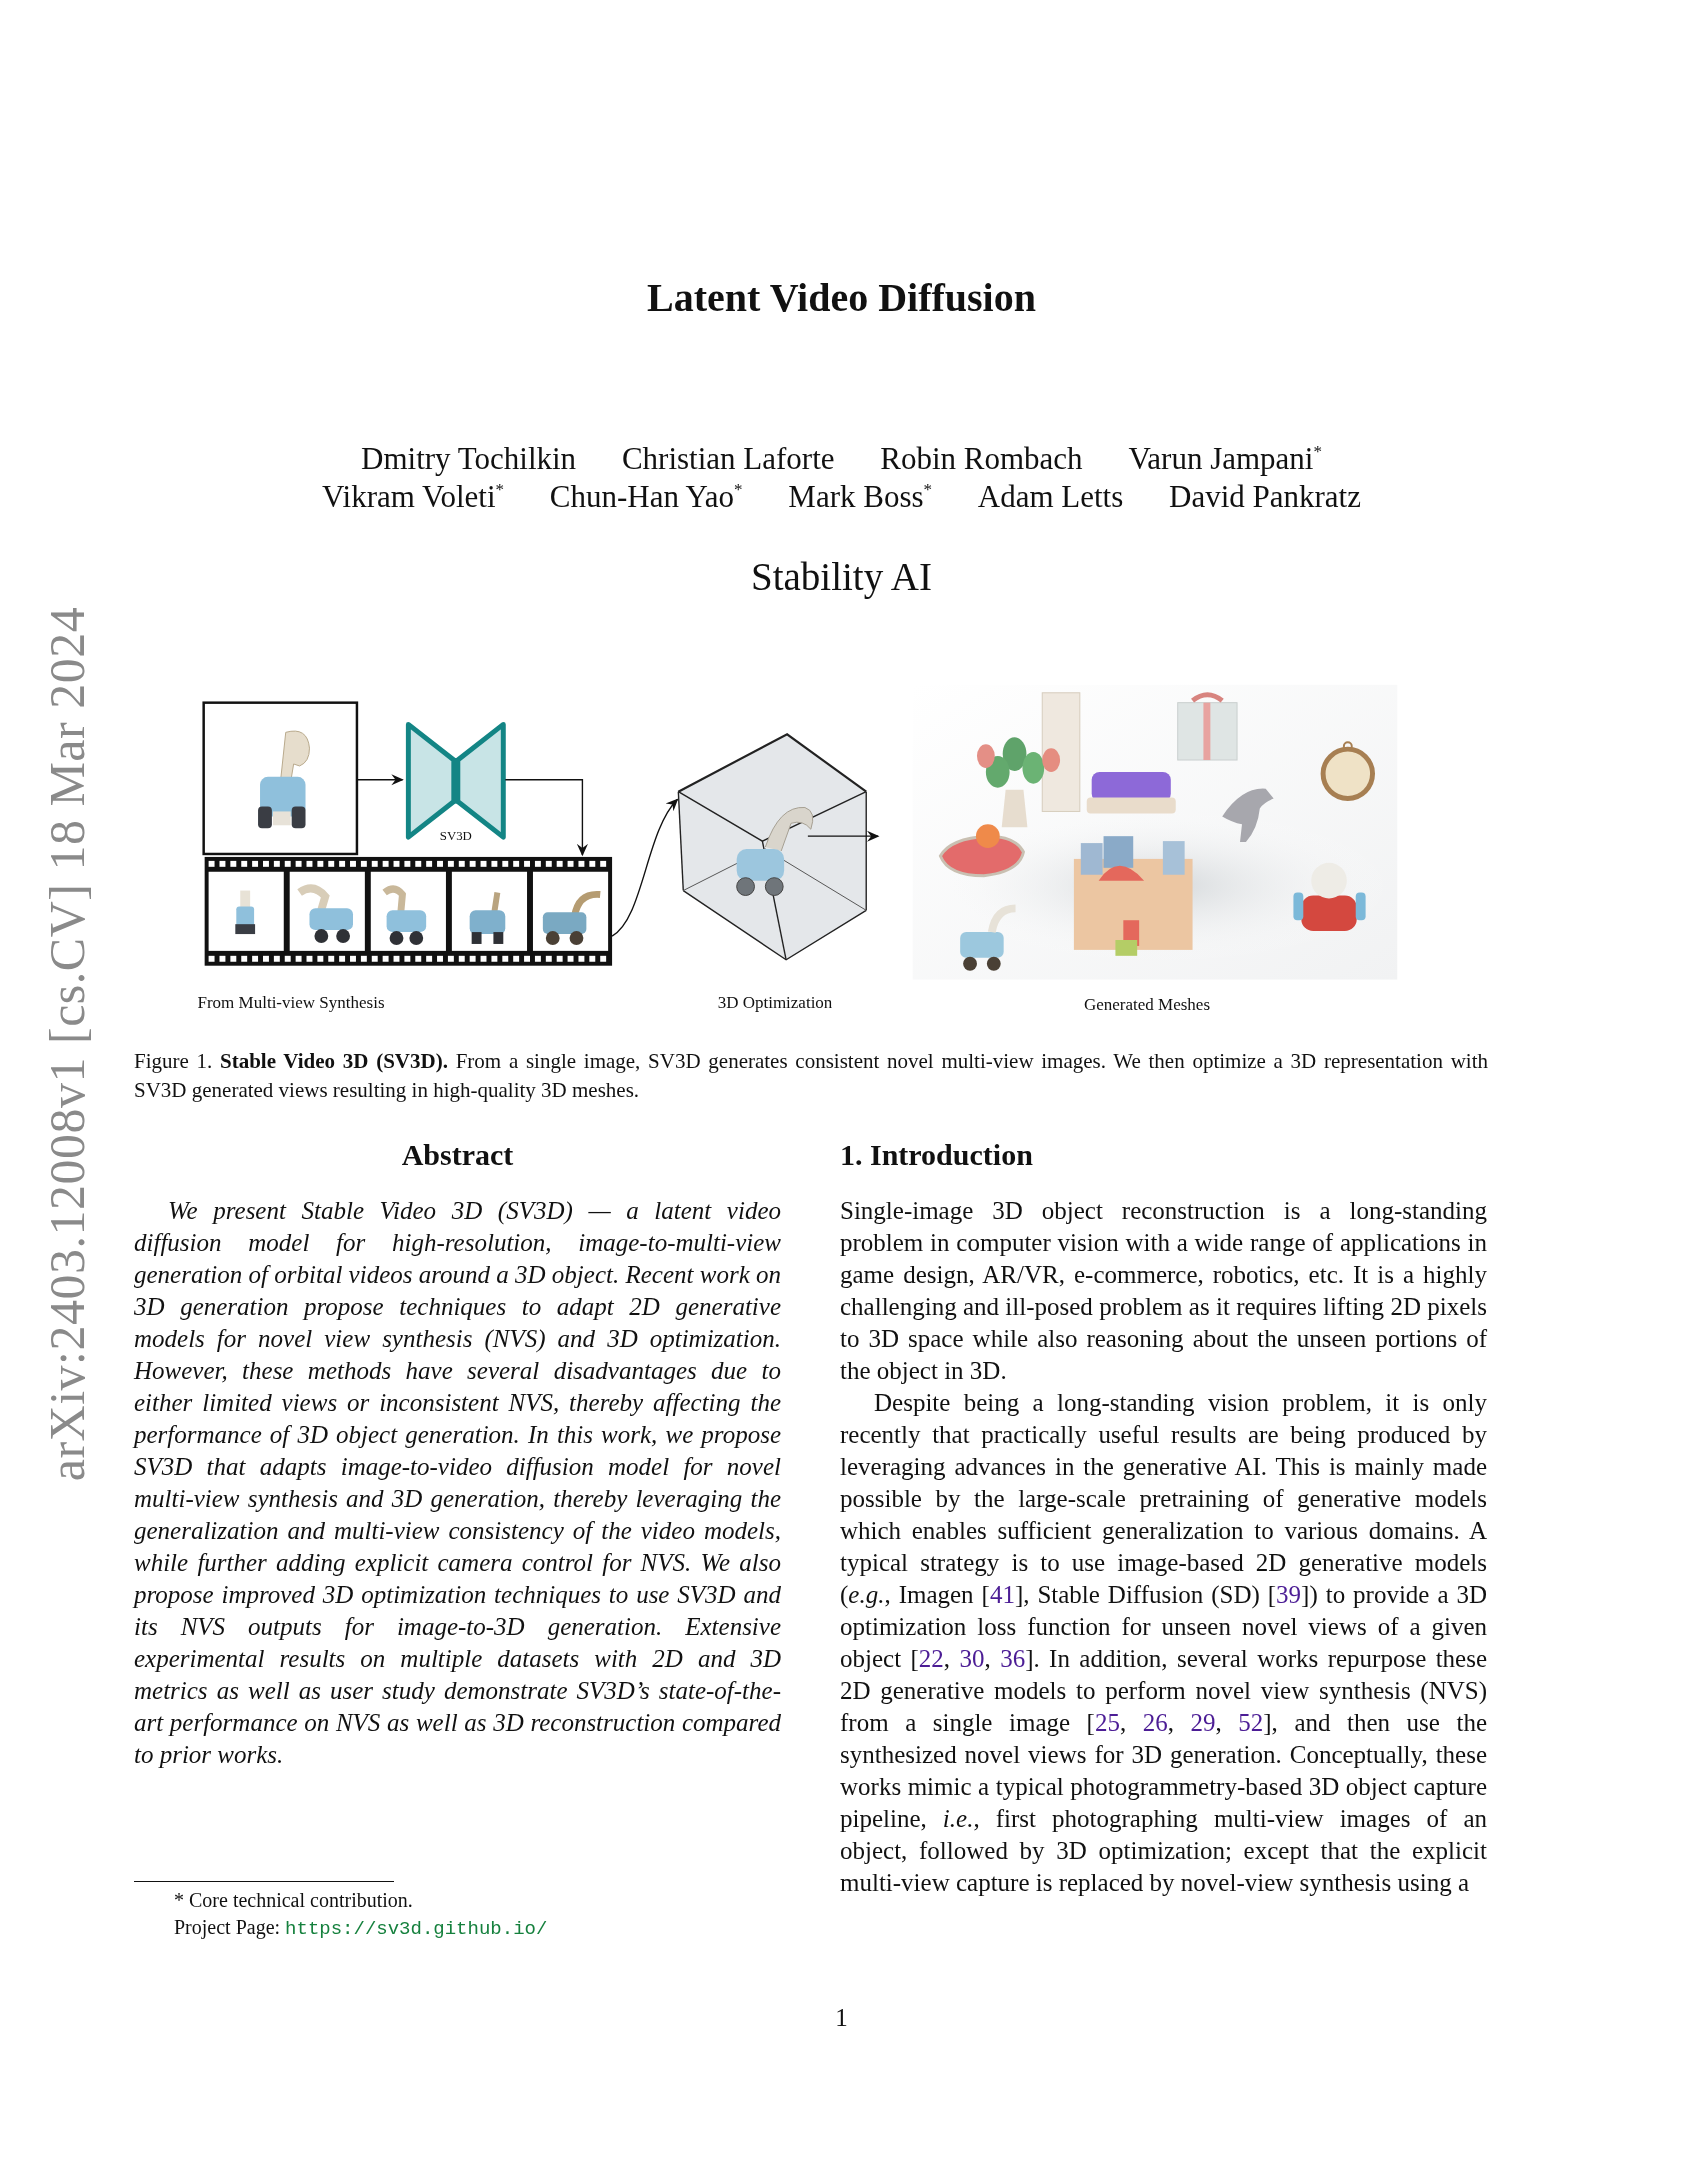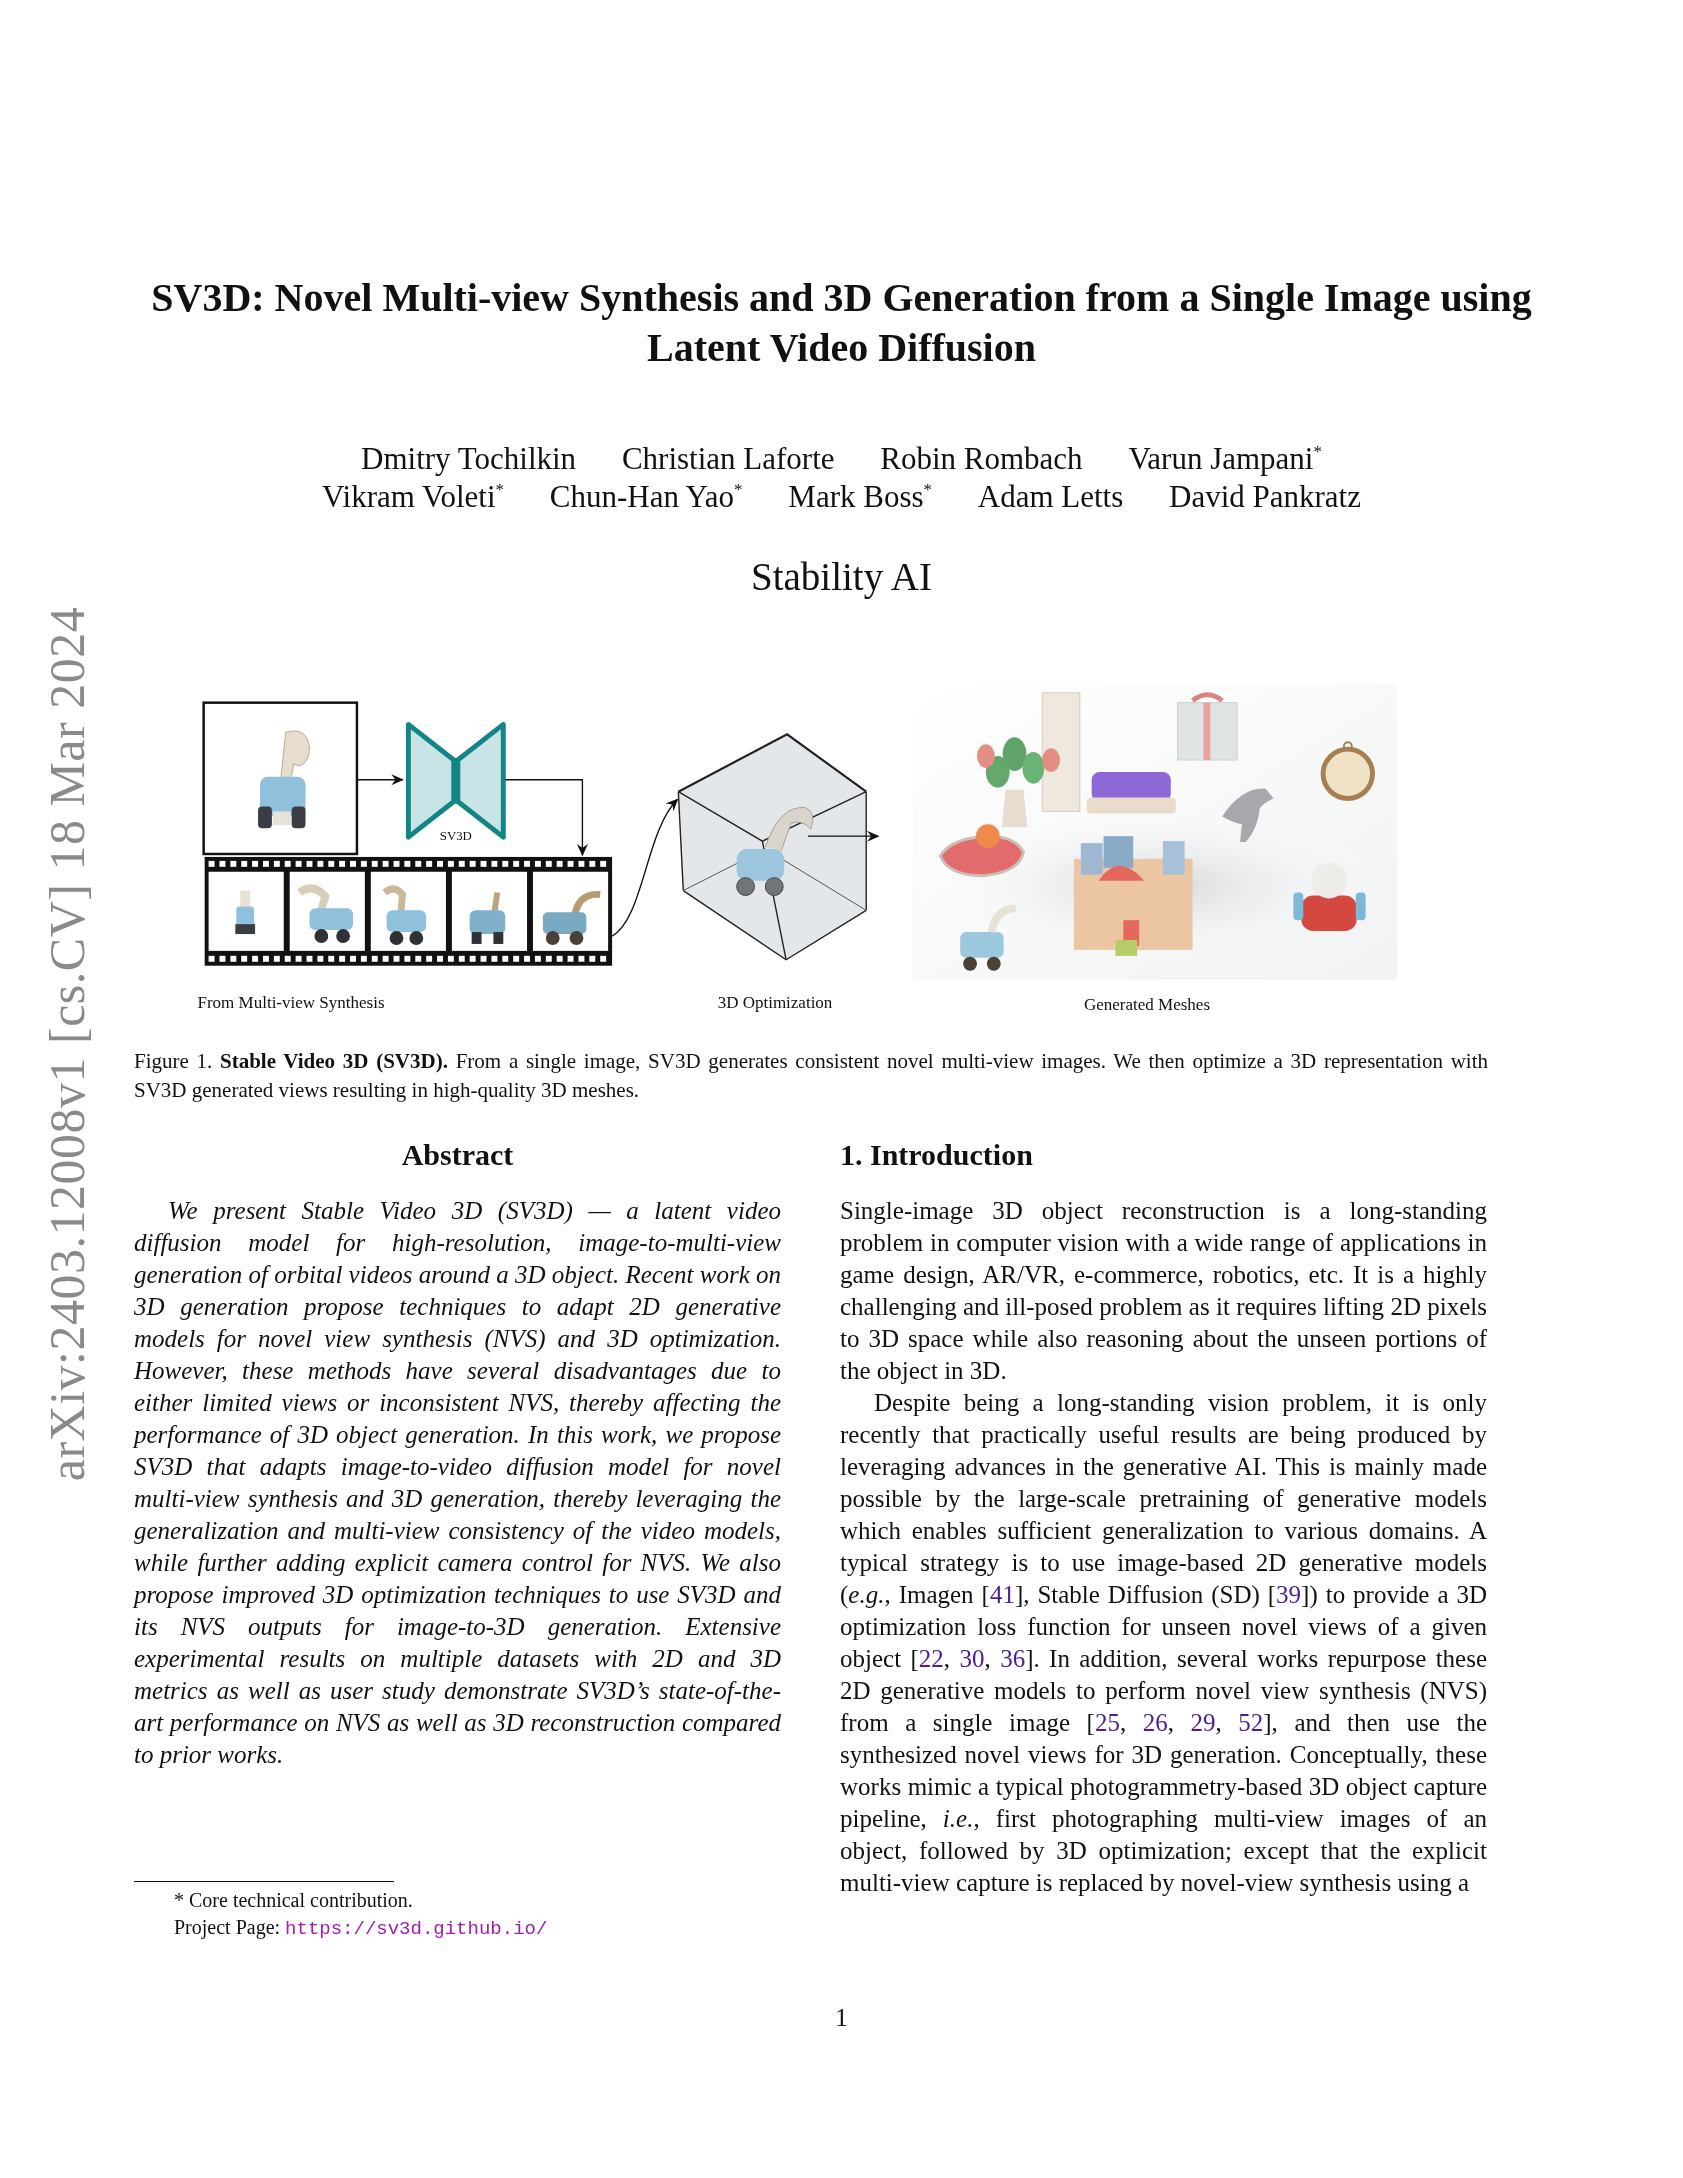--- a/index.html
+++ b/index.html
@@ -24,32 +24,31 @@
   .col-left { left: 134px; top: 1137px; }
   .col-right { left: 840px; top: 1137px; }
   .sec-head { font-size: 30px; font-weight: bold; line-height: 36px; margin: 0 0 22px 0; }
   .sec-head.center { text-align: center; }
   .abstract-body { font-style: italic; }
   .para { margin: 0; text-indent: 0; }
   .para.indent { text-indent: 34px; }
   .cite { color: #4c1d95; }
   .footrule { left: 134px; top: 1881px; width: 260px; height: 0; border-top: 1.4px solid #111; }
   .footnote { left: 174px; top: 1887px; font-size: 20px; line-height: 27px; }
-  .mono { font-family: "Liberation Mono", "DejaVu Sans Mono", monospace; font-size: 19px; color: #a21caf; }
+  .mono { font-family: "Liberation Mono", "DejaVu Sans Mono", monospace; font-size: 19px; color: #15803d; }
   .pagenum { left: 0; width: 1683px; top: 2004px; text-align: center; font-size: 25px; }
 </style>
 </head>
 <body>
 
 <div class="abs stamp">
   <div class="stamp-text">arXiv:2403.12008v1  [cs.CV]  18 Mar 2024</div>
 </div>
 
 <div class="abs title">
-  <div>SV3D: Novel Multi-view Synthesis and 3D Generation from a Single Image using</div>
   <div>Latent Video Diffusion</div>
 </div>
 
 <div class="abs authors">
   <div>
     <span class="author"><span>Dmitry Tochilkin</span></span>
     <span class="author"><span>Christian Laforte</span></span>
     <span class="author"><span>Robin Rombach</span></span>
     <span class="author"><span>Varun Jampani</span><sup>*</sup></span>
   </div>

